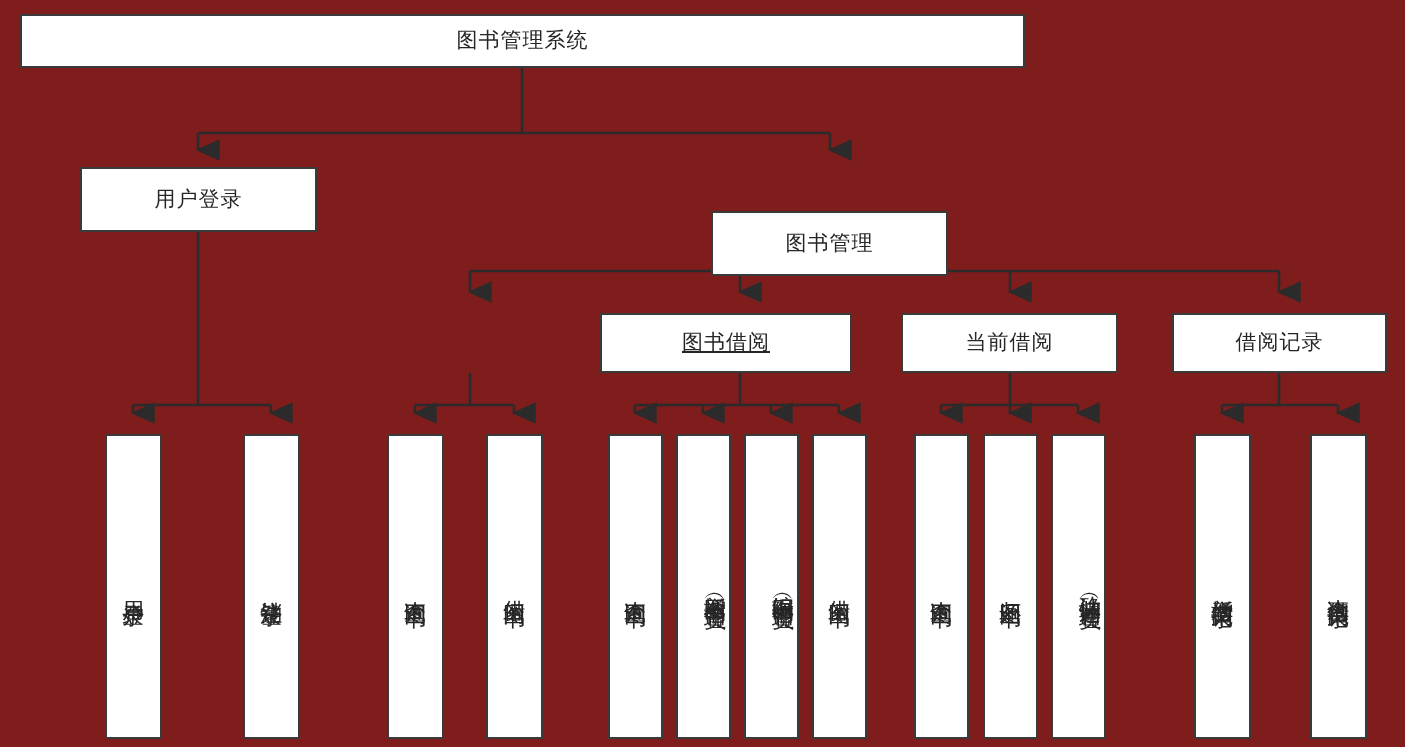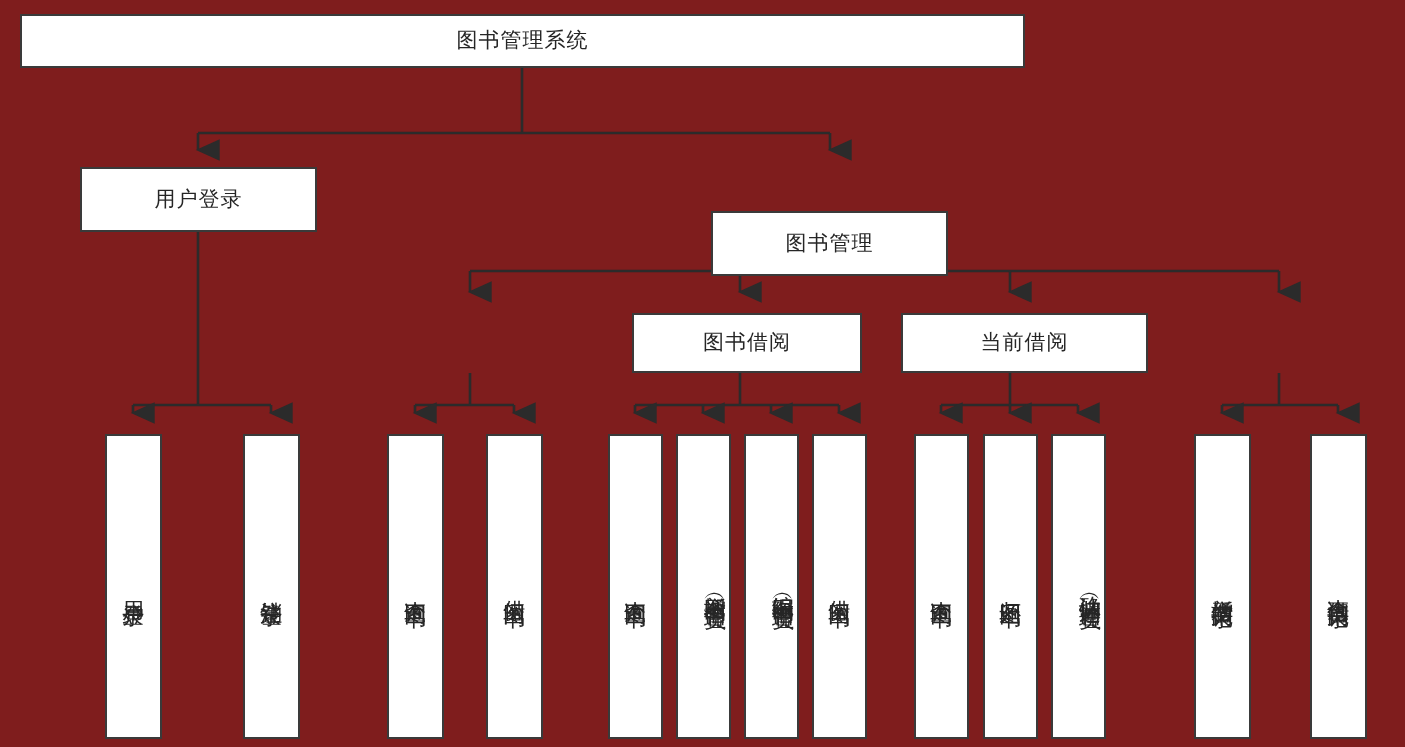--- a/index.html
+++ b/index.html
@@ -131,25 +131,28 @@
     <span>图书管理系统</span>
   </div>
 
   <div class="node node-h" style="left:80px; top:167px; width:237px; height:65px;">
     <span>用户登录</span>
   </div>
   <div class="node node-h" style="left:711px; top:167px; width:237px; height:65px;margin-top:44px;">
     <span>图书管理</span>
   </div>
 
-  <div class="node node-h" style="left:632px; top:313px; width:230px; height:60px;">
+  <div class="node node-h" style="left:600px; top:313px; width:252px; height:60px;text-decoration:underline;">
     <span>图书借阅</span>
   </div>
-  <div class="node node-h" style="left:901px; top:313px; width:247px; height:60px;">
+  <div class="node node-h" style="left:901px; top:313px; width:217px; height:60px;">
     <span>当前借阅</span>
+  </div>
+  <div class="node node-h" style="left:1172px; top:313px; width:215px; height:60px;">
+    <span>借阅记录</span>
   </div>
 
   <div class="node node-v" style="left:105px; top:434px; width:57px; height:305px;">
     <span>用户登录</span>
   </div>
   <div class="node node-v" style="left:243px; top:434px; width:57px; height:305px;">
     <span>注销登录</span>
   </div>
 
   <div class="node node-v" style="left:387px; top:434px; width:57px; height:305px;">

